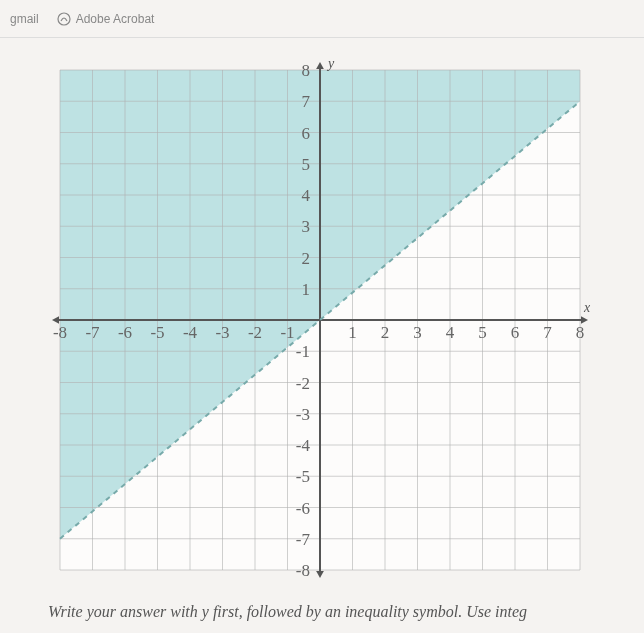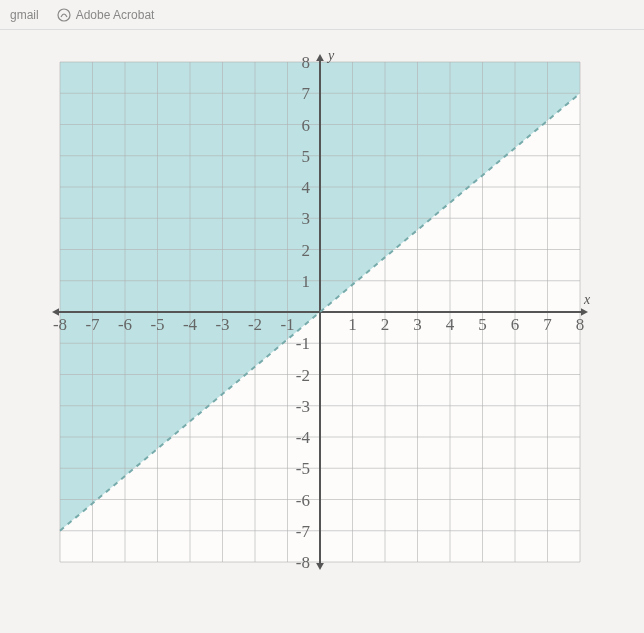--- a/index.html
+++ b/index.html
@@ -11,21 +11,21 @@
       overflow: hidden;
     }
     .header {
       display: flex;
       align-items: center;
       gap: 18px;
       padding: 4px 10px;
       font-size: 12px;
       color: #888;
       border-bottom: 1px solid #ddd;
-      height: 30px;
+      height: 38px;
     }
     .header-item {
       display: flex;
       align-items: center;
       gap: 5px;
     }
     .acrobat-icon {
       width: 14px;
       height: 14px;
       display: inline-block;
@@ -154,15 +154,15 @@
         <text x="270" y="401" text-anchor="end" class="tick-label">-4</text>
         <text x="270" y="432.25" text-anchor="end" class="tick-label">-5</text>
         <text x="270" y="463.5" text-anchor="end" class="tick-label">-6</text>
         <text x="270" y="494.75" text-anchor="end" class="tick-label">-7</text>
         <text x="270" y="526" text-anchor="end" class="tick-label">-8</text>
         <text x="544" y="262" class="axis-label">x</text>
         <text x="288" y="18" class="axis-label">y</text>
       </svg>
   </div>
   <div class="instructions">
-    <br>
+    <span>Write your answer with y first, followed by an inequality symbol. Use integ</span><br>
   </div>
 </div>
 
 </body></html>

